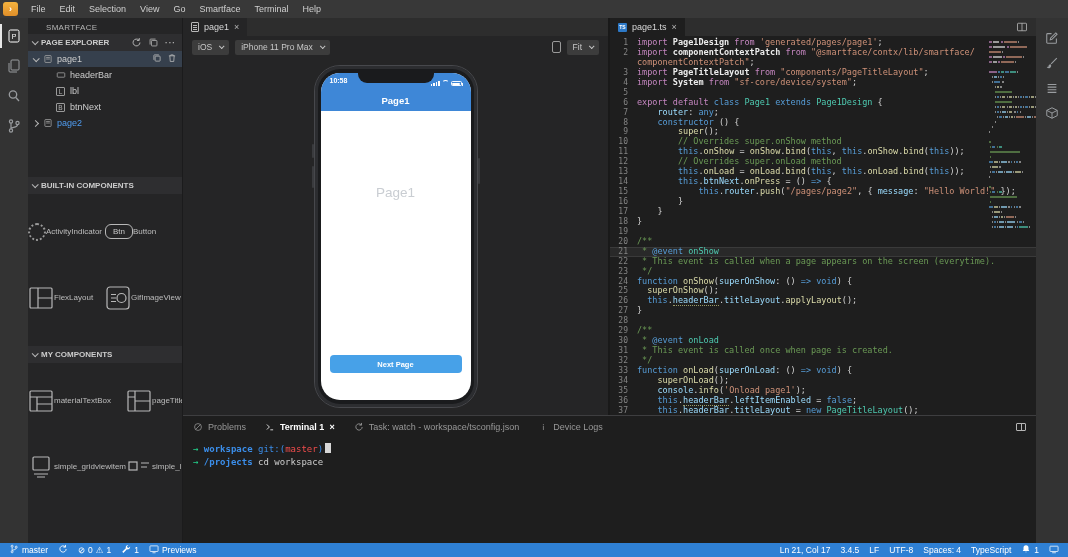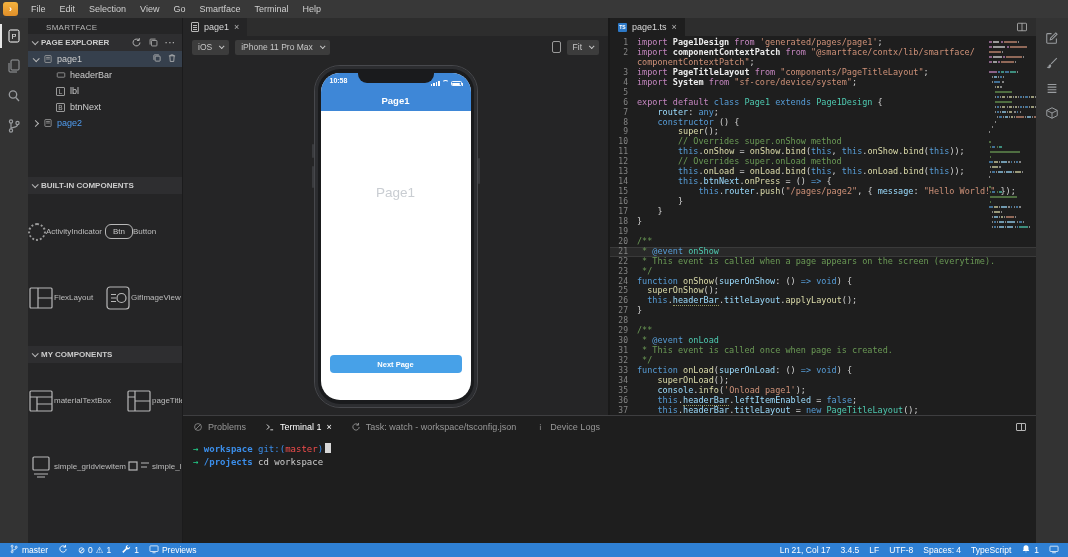--- a/index.html
+++ b/index.html
@@ -121,21 +121,21 @@
   .tk-p{color:#d4d4d4}.tk-i{color:#ececec;font-weight:bold}
   .tk-vh{color:#9CDCFE;border-bottom:1px dotted #9a9a66}
   .minimap{position:absolute;right:3px;top:3px;width:44px}
   .mm-row{height:5px;display:flex;align-items:center}
   .mm-row i{height:2px;display:block;flex:none}
 
   
   .panel{height:128px;flex:none;border-top:1px solid #3e3e40;background:#1e1e1e;display:flex;flex-direction:column}
   .panel-tabs{height:21px;flex:none;display:flex;align-items:center;gap:19px;padding:0 10px;color:#989898}
   .ptab{display:flex;align-items:center;gap:5px;cursor:default}
-  .ptab.active{color:#ffffff;font-weight:normal}
+  .ptab.active{color:#ffffff;font-weight:bold}
   .ptab svg,.ptab .pic{width:10px;height:10px}
   .pic{font-style:normal;display:flex;align-items:center;justify-content:center;font-size:8px}
   .panel-sp{flex:1}
   .split-ic{width:10px;height:8px;border:1px solid #b5b5b5;border-radius:1px;position:relative}
   .split-ic:after{content:"";position:absolute;left:4px;top:0;bottom:0;width:1px;background:#b5b5b5}
   .term{padding:6px 0 0 10px;font-family:"DejaVu Sans Mono",monospace;font-size:9px;line-height:13px}
   .t-g{color:#23d18b}.t-cy{color:#3b8eea;font-weight:bold}.t-pl{color:#cccccc}
   .t-bl{color:#3b8eea}.t-rd{color:#f14c4c}
   .t-cur{display:inline-block;width:6px;height:10px;background:#d7d7d7;vertical-align:-1px;margin-left:2px}
 

